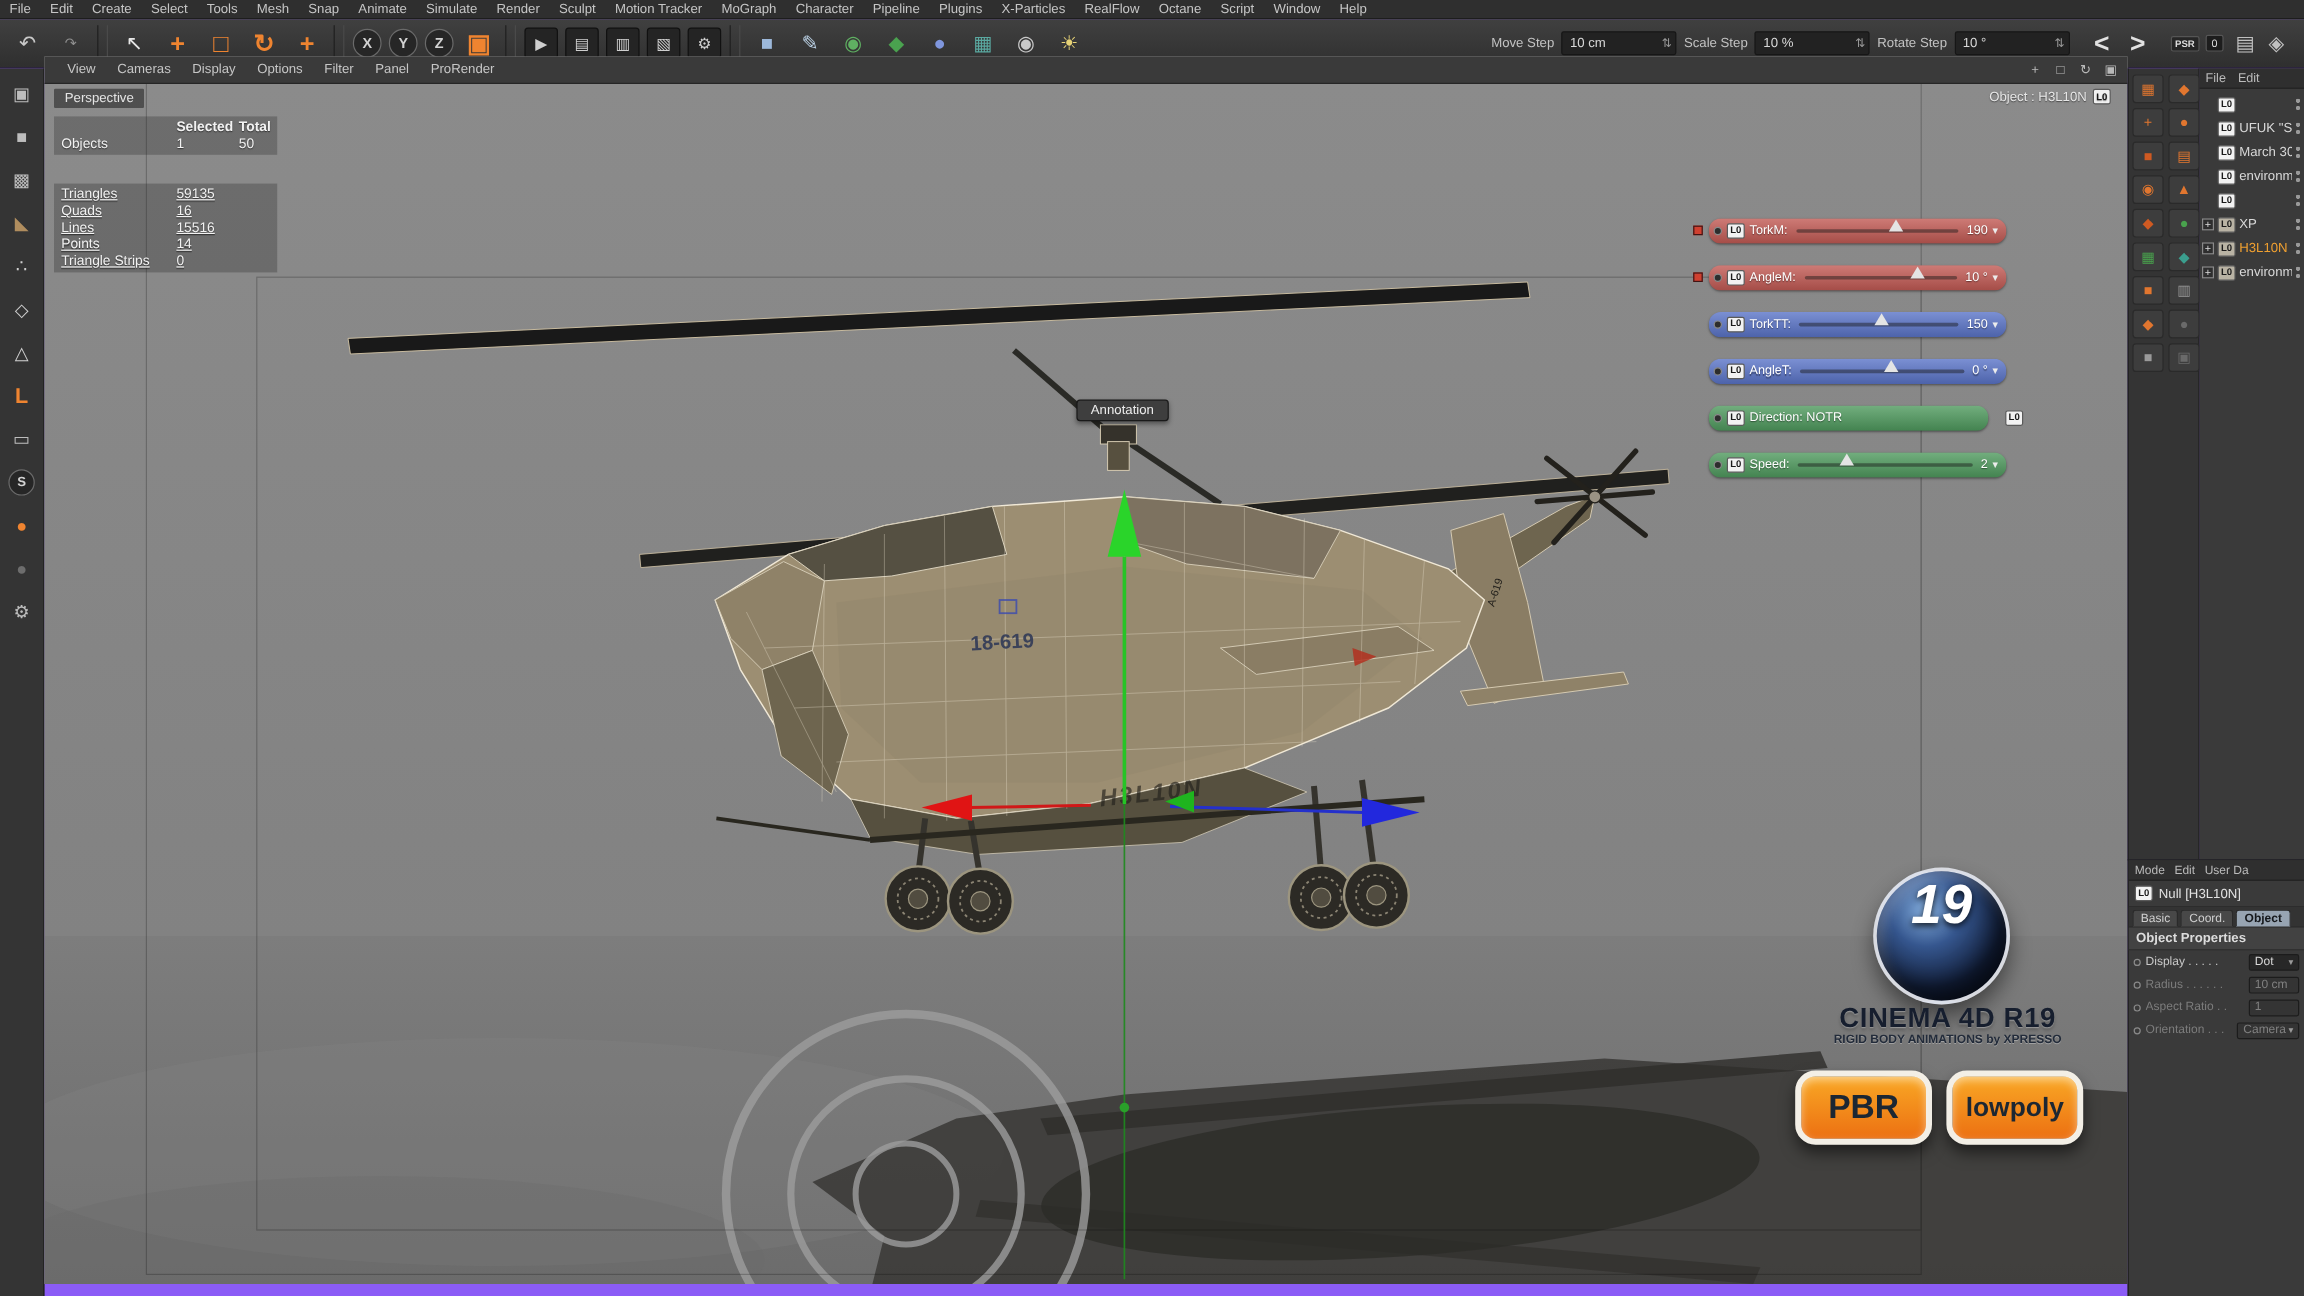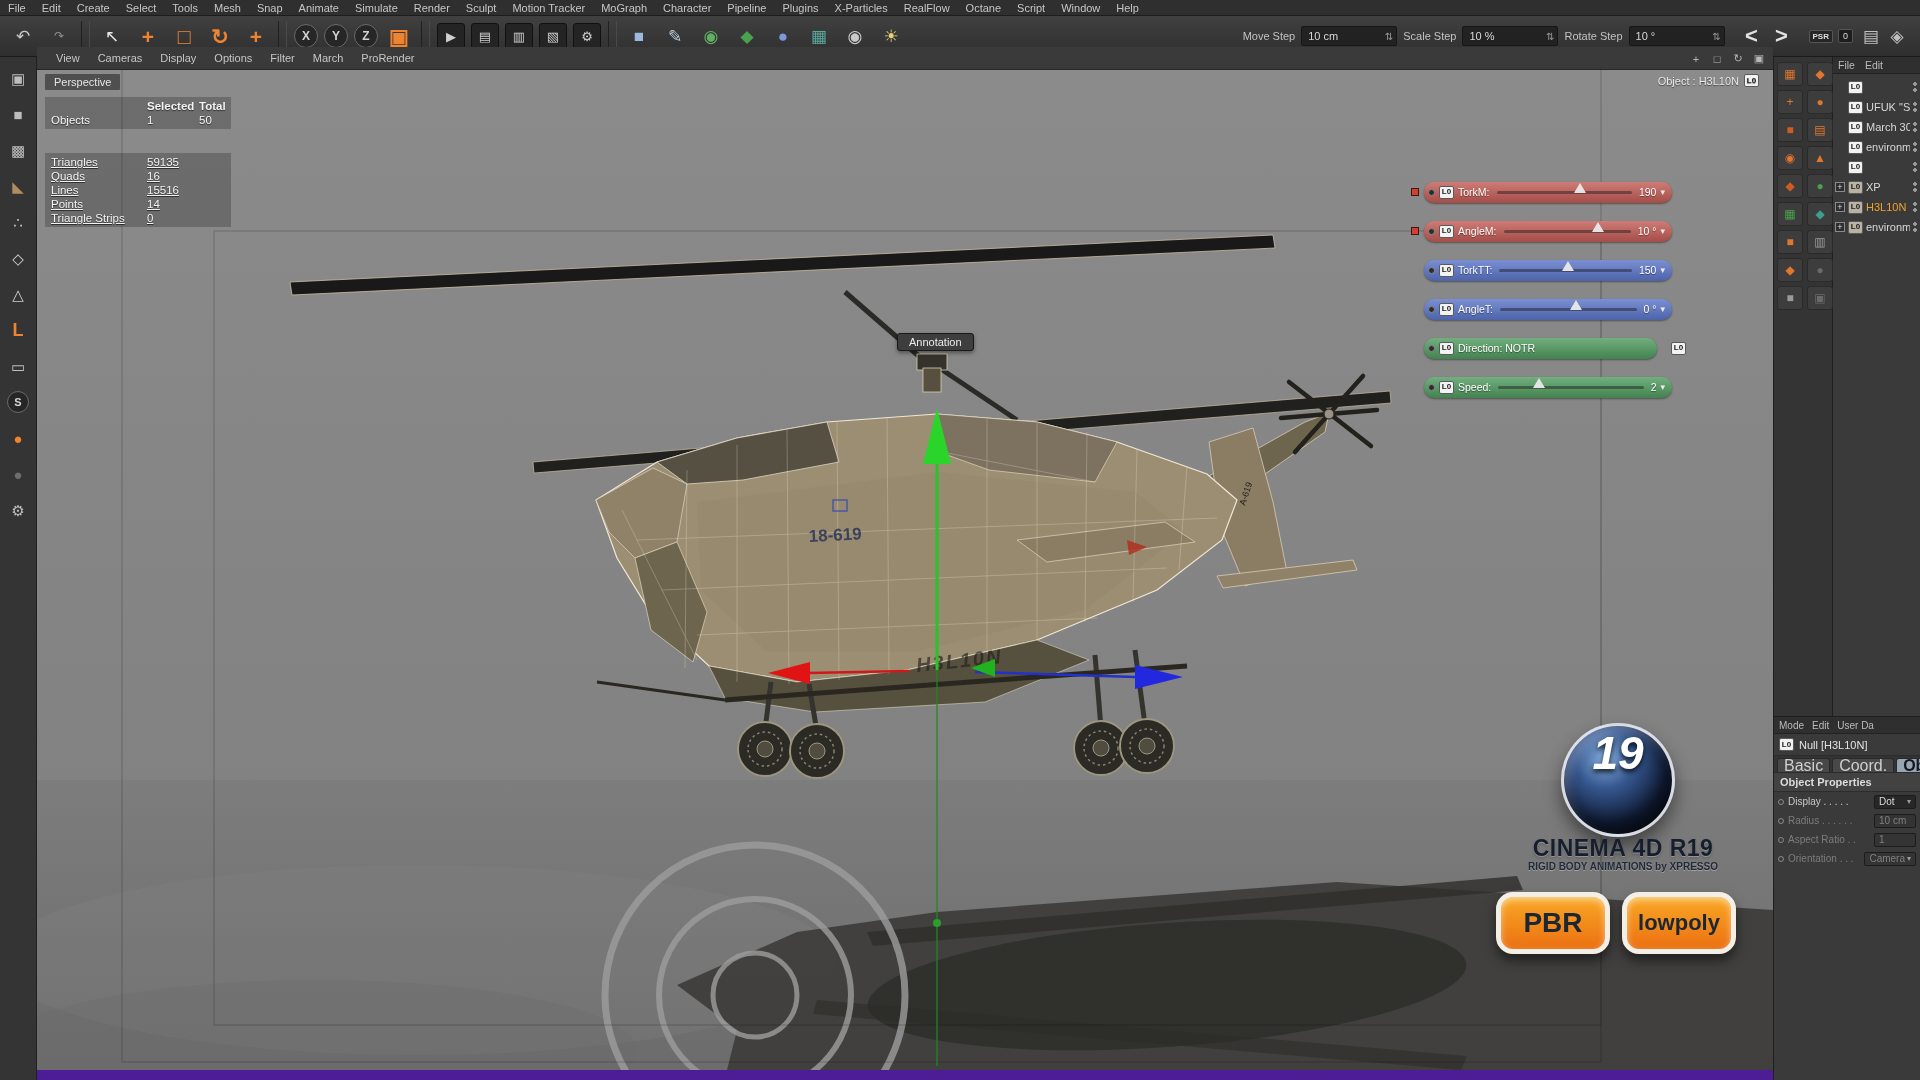--- a/index.html
+++ b/index.html
@@ -1,18 +1,18 @@
 <!DOCTYPE html>
 <html><head>
 <meta charset="utf-8">
 <style>
   * { margin:0; padding:0; box-sizing:border-box; }
   html,body { width:1920px; height:1080px; overflow:hidden; background:#2b2b2b;
               font-family:"Liberation Sans", sans-serif; }
-  #root { position:relative; width:1920px; height:1080px; background:#4c1d95; }
+  #root { position:relative; width:1920px; height:1080px; background:#8b5cf6; }
 
   
   #menubar { position:absolute; left:0; top:0; width:1920px; height:16px;
              background:#2f2f2f; border-bottom:1px solid #1d1d1d;
              display:flex; align-items:center; }
   #menubar .mi { font-size:11px; color:#c6c6c6; padding:0 8px; line-height:16px; cursor:default; }
 
   
   #toolbar { position:absolute; left:0; top:16px; width:1920px; height:41px;
              background:linear-gradient(180deg,#404040,#2f2f2f);
@@ -174,21 +174,21 @@
   #attr-panel { position:absolute; left:1773px; top:716px; width:147px; height:364px;
           background:#3a3a3a; border-left:1px solid #1f1f1f; border-top:1px solid #1f1f1f; }
   .am-menu { height:17px; background:#2f2f2f; border-bottom:1px solid #222;
           display:flex; align-items:center; padding-left:5px; gap:8px; overflow:hidden; }
   .am-menu .mi { font-size:10px; color:#bbb; white-space:nowrap; }
   .am-title { display:flex; align-items:center; gap:5px; height:22px; padding:0 5px;
           border-bottom:1px solid #2c2c2c; }
   .am-title span.txt { font-size:11px; color:#e2e2e2; }
   .am-tabs { display:flex; height:17px; padding:2px 3px 0; gap:2px; background:#333;
           border-bottom:1px solid #2a2a2a; }
-  .am-tab { font-size:16px; color:#cfcfcf; background:#484848; border:1px solid #2a2a2a;
+  .am-tab { font-size:10px; color:#cfcfcf; background:#484848; border:1px solid #2a2a2a;
           border-bottom:none; border-radius:3px 3px 0 0; padding:0 6px; line-height:14px; }
   .am-tab.active { background:#97a4b2; color:#15181c; font-weight:bold; }
   .am-section { font-size:11px; font-weight:bold; color:#dcdcdc; background:#424242;
           padding:3px 6px; border-bottom:1px solid #2c2c2c; }
   .attr-row { display:flex; align-items:center; height:19px; padding:0 4px; gap:4px; }
   .attr-dot { width:6px; height:6px; border-radius:50%; border:1px solid #8a8a8a; flex:none; }
   .attr-label { flex:1; font-size:10px; color:#c8c8c8; overflow:hidden; white-space:nowrap; }
   .attr-value { min-width:42px; height:14px; line-height:13px; background:#272727;
           border:1px solid #1c1c1c; border-radius:2px; font-size:10px; color:#d8d8d8;
           padding:0 4px; display:flex; align-items:center; justify-content:space-between; gap:2px; }
@@ -397,21 +397,21 @@
 
   <div id="viewport">
     <div class="vp-menu">
       <div style="display:flex">
 
       <span class="mi">View</span>
           <span class="mi">Cameras</span>
           <span class="mi">Display</span>
           <span class="mi">Options</span>
           <span class="mi">Filter</span>
-          <span class="mi">March</span>
+          <span class="mi">Panel</span>
           <span class="mi">ProRender</span>
         </div>
       <div class="vp-corner">
 
       <span class="cbtn">+</span>
           <span class="cbtn">□</span>
           <span class="cbtn">↻</span>
           <span class="cbtn">▣</span>
         </div>
     </div>

